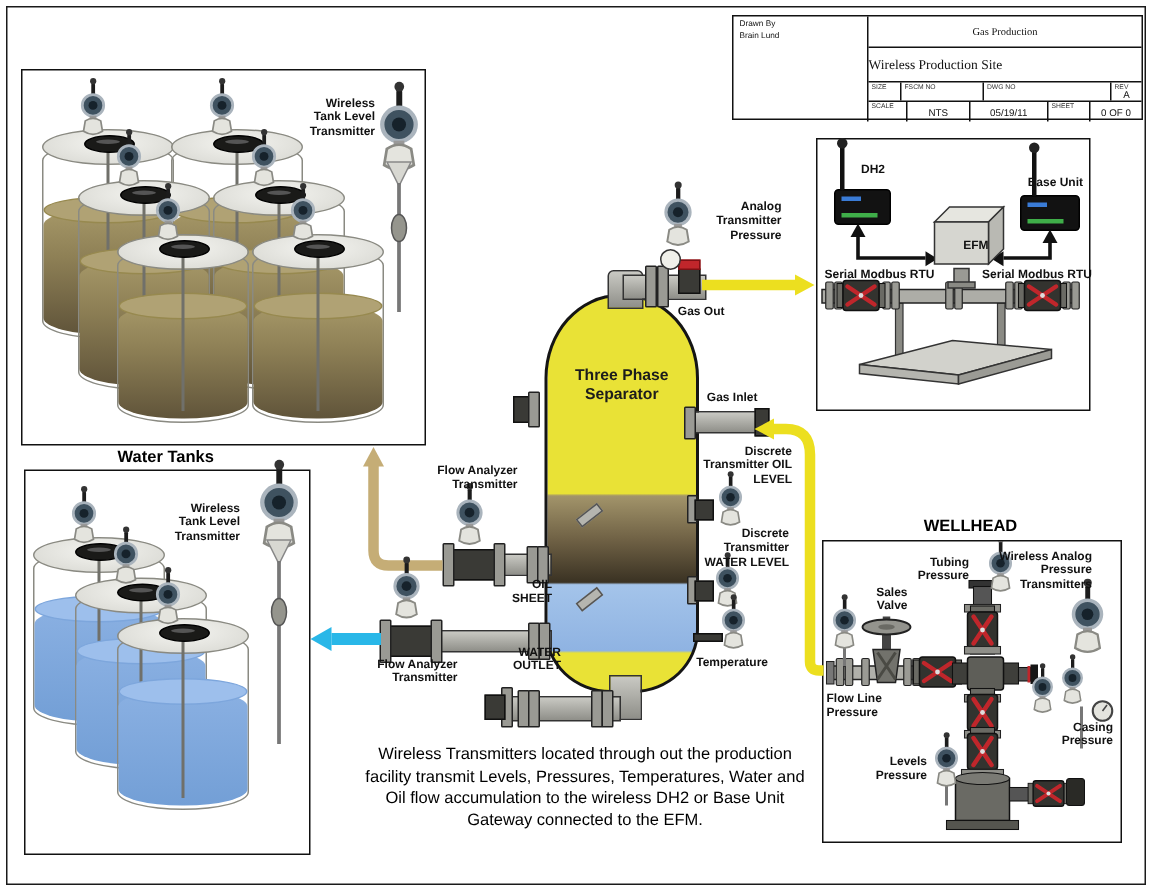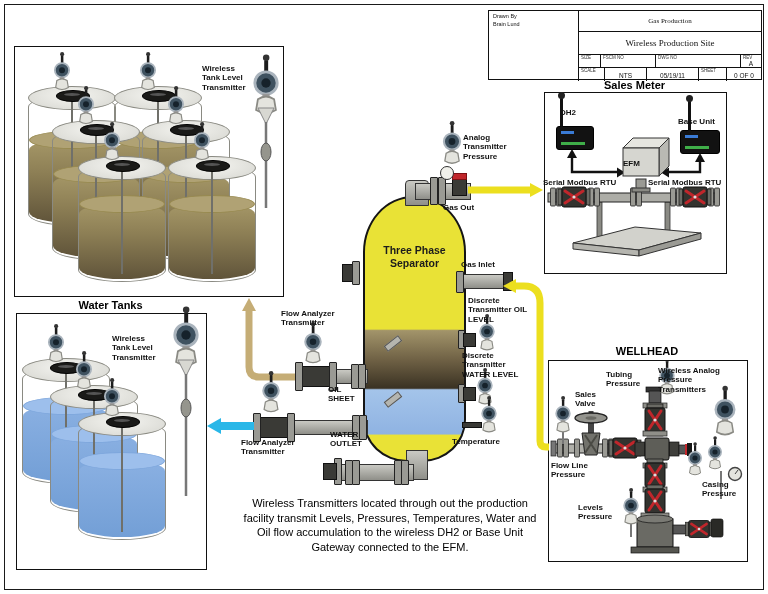--- a/index.html
+++ b/index.html
@@ -1,21 +1,21 @@
 <!DOCTYPE html>
 <html><head>
 <meta charset="utf-8">
 <style>
   html,body{margin:0;padding:0;background:#fff;}
   #page{position:relative;width:768px;height:594px;background:#fff;overflow:hidden;
         font-family:"Liberation Sans",sans-serif;}
   .pageborder{position:absolute;inset:4px;border:1.6px solid #1a1a1a;}
   .frame{position:absolute;border:1.6px solid #111;background:#fff;}
   .sect{position:absolute;font:bold 11px "Liberation Sans",sans-serif;color:#000;text-align:center;}
-  .lbl{position:absolute;font:bold 8px/1.18 "Liberation Sans",sans-serif;color:#111;text-align:left;z-index:60;}
+  .lbl{position:absolute;font:bold 8px/1.18 "Liberation Sans",sans-serif;color:#111;text-align:right;z-index:60;}
   .lbl.left{text-align:left;}
   .note{position:absolute;font:11px/1.34 "Liberation Sans",sans-serif;color:#000;text-align:center;z-index:60;}
 
   
   .tank{position:absolute;}
   .tank .shell{position:absolute;left:0;right:0;top:9px;bottom:0;
     background:linear-gradient(90deg,#c6c6c0,#f8f8f4 28%,#ededе8 60%,#b9b9b3);
     background:linear-gradient(90deg,#c6c6c0,#f8f8f4 28%,#ededе8 60%,#b9b9b3);
     border:1px solid #8a8a82;border-radius:44px/12px;}
   .tank .lid{position:absolute;left:0;right:0;top:0;height:22px;
@@ -70,21 +70,21 @@
     font:bold 21px/1 "Liberation Sans",sans-serif;letter-spacing:-1px;color:#c41f1f;}
   .logo .dev{position:absolute;left:39px;top:1px;width:11px;height:13px;background:linear-gradient(#888,#ccc);
     border:1px solid #666;border-radius:3px 3px 0 0;}
   .logo .band{position:absolute;left:0;right:0;bottom:0;height:13px;background:#c41f1f;
     font:bold 7.5px/13px "Liberation Sans",sans-serif;color:#fff;text-align:center;}
   .drawnby{flex:1;padding:2px 4px;font:5.5px/1.4 "Liberation Sans",sans-serif;color:#111;}
   .tb-right{display:flex;flex-direction:column;}
   .tb-proj{height:20px;border-bottom:1.2px solid #111;
     font:7px/20px "Liberation Serif",serif;text-align:center;color:#111;}
   .tb-title{height:22px;border-bottom:1.2px solid #111;
-    font:9px/22px "Liberation Serif",serif;text-align:center;color:#111;}
+    font:9px/22px "Liberation Serif",serif;color:#111;}
   .tb-r3{height:12px;display:grid;grid-template-columns:22px 55px 85px 20px;border-bottom:1.2px solid #111;}
   .tb-r3>div{border-right:1px solid #111;font:4.5px/1.1 "Liberation Sans",sans-serif;color:#333;
     padding:1px 0 0 2px;position:relative;}
   .tb-r3>div:last-child{border-right:none;}
   .tb-r4{height:13px;display:grid;grid-template-columns:26px 42px 52px 28px 34px;}
   .tb-r4>div{border-right:1px solid #111;position:relative;padding:1px 0 0 2px;
     font:4.5px/1.1 "Liberation Sans",sans-serif;color:#333;}
   .tb-r4>div:last-child{border-right:none;}
   .tbv{position:absolute;left:0;right:0;top:4px;text-align:center;font:6.5px "Liberation Sans",sans-serif;color:#111;}
   .tb-r3 .tbv{top:5px;}
@@ -221,21 +221,20 @@
     </div>
   <div class="tank water" style="left:78px;top:412px;width:88px;height:128px;z-index:4">
       <div class="shell"></div>
       <div class="fill"></div>
       <div class="lid"></div>
       <div class="rod"></div>
       <div class="cap"></div>
     </div>
   <div class="lbl" style="left:112px;top:334px;width:48px">Wireless Tank Level Transmitter</div>
 
-  <div class="sect" style="left:544px;top:79px;width:181px">Sales Meter</div>
   <div class="frame" style="left:544px;top:92px;width:181px;height:180px"></div>
   <svg class="boxsvg" style="left:545px;top:93px" width="179" height="178" viewBox="0 0 179 178">
 
     <polygon points="27,56 22,65 32,65" fill="#111"></polygon>
     <path d="M27 63 V79 H72" stroke="#111" stroke-width="2.4" fill="none"></path>
     <polygon points="80,79.5 72,74.5 72,84.5" fill="#111"></polygon>
     <polygon points="155,60 150,69 160,69" fill="#111"></polygon>
     <path d="M155 67 V79 H124" stroke="#111" stroke-width="2.4" fill="none"></path>
     <polygon points="116,79.5 124,74.5 124,84.5" fill="#111"></polygon>
 

